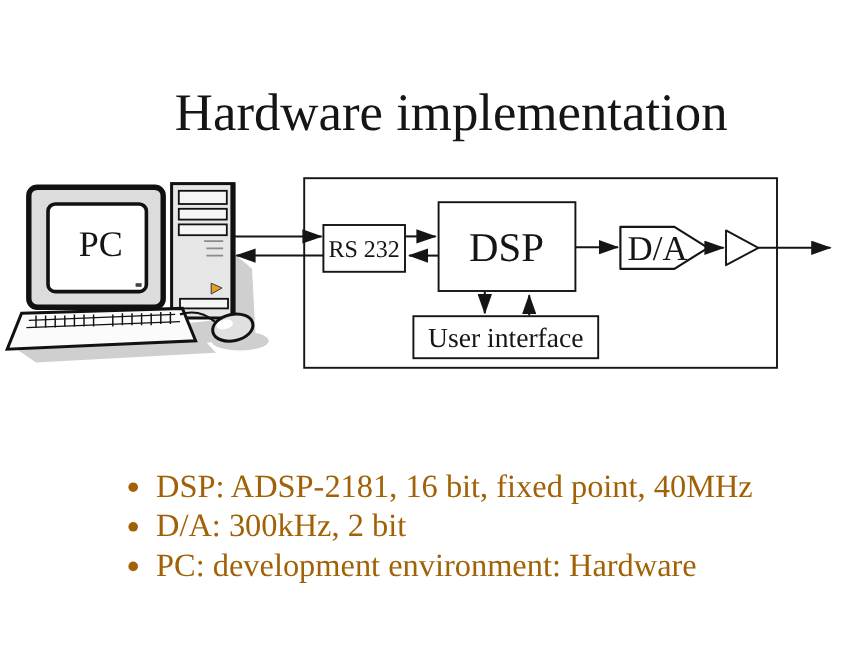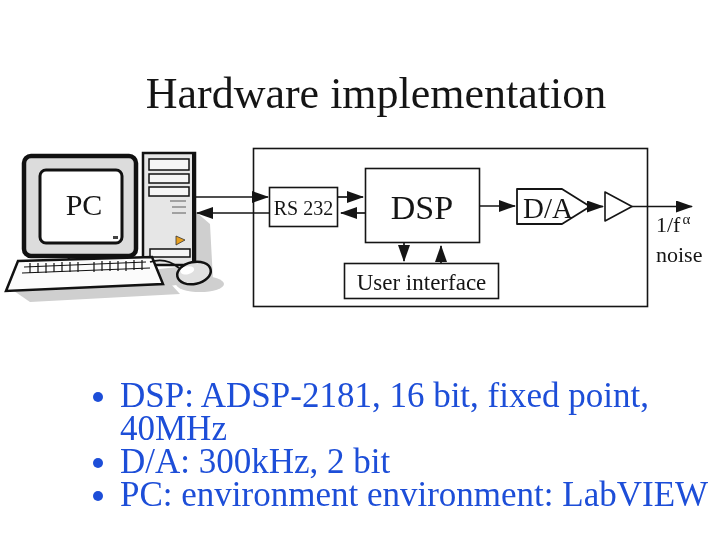--- a/index.html
+++ b/index.html
@@ -40,25 +40,25 @@
   }
   .output-label .sup{
     font-size:15px;
     position:relative;
     top:-8px;
     margin-left:2px;
   }
   .bullets{
     position:absolute;
     left:96px;top:379px;
-    margin:0;
+    margin:10px;
     padding:0 0 0 24px;
-    font-size:35px;
+    font-size:27px;
     line-height:33px;
-    color:#1d4ed8;
+    color:#a16207;
     list-style:disc outside;
   }
   .bullets li{ margin:0; padding:0; }
 </style>
 </head>
 <body>
 
 <div class="slide">
 
   <h1 class="title">Hardware implementation</h1>
@@ -133,24 +133,20 @@
       <line x1="338" y1="197" x2="363" y2="197" marker-end="url(#ah)"></line>
       <line x1="365" y1="213" x2="341" y2="213" marker-end="url(#ah)"></line>
       <line x1="480" y1="206" x2="515" y2="206" marker-end="url(#ah)"></line>
       <line x1="588" y1="206.5" x2="603" y2="206.5" marker-end="url(#ah)"></line>
       <line x1="632" y1="206.5" x2="692" y2="206.5" marker-end="url(#ah)"></line>
       <line x1="404" y1="243" x2="404" y2="261" marker-end="url(#ah)"></line>
       <line x1="441" y1="263" x2="441" y2="246" marker-end="url(#ah)"></line>
     </g>
   </svg>
 
-  <div class="output-label">
-    <span>1/f</span><span class="sup">α</span><br>
-    <span>noise</span>
-  </div>
 
   <ul class="bullets">
     <li>DSP: ADSP-2181, 16 bit, fixed point, 40MHz</li>
     <li>D/A: 300kHz, 2 bit</li>
-    <li>PC: environment environment: LabVIEW</li>
+    <li>PC: development environment: Hardware</li>
   </ul>
 
 </div>
 
 </body></html>

